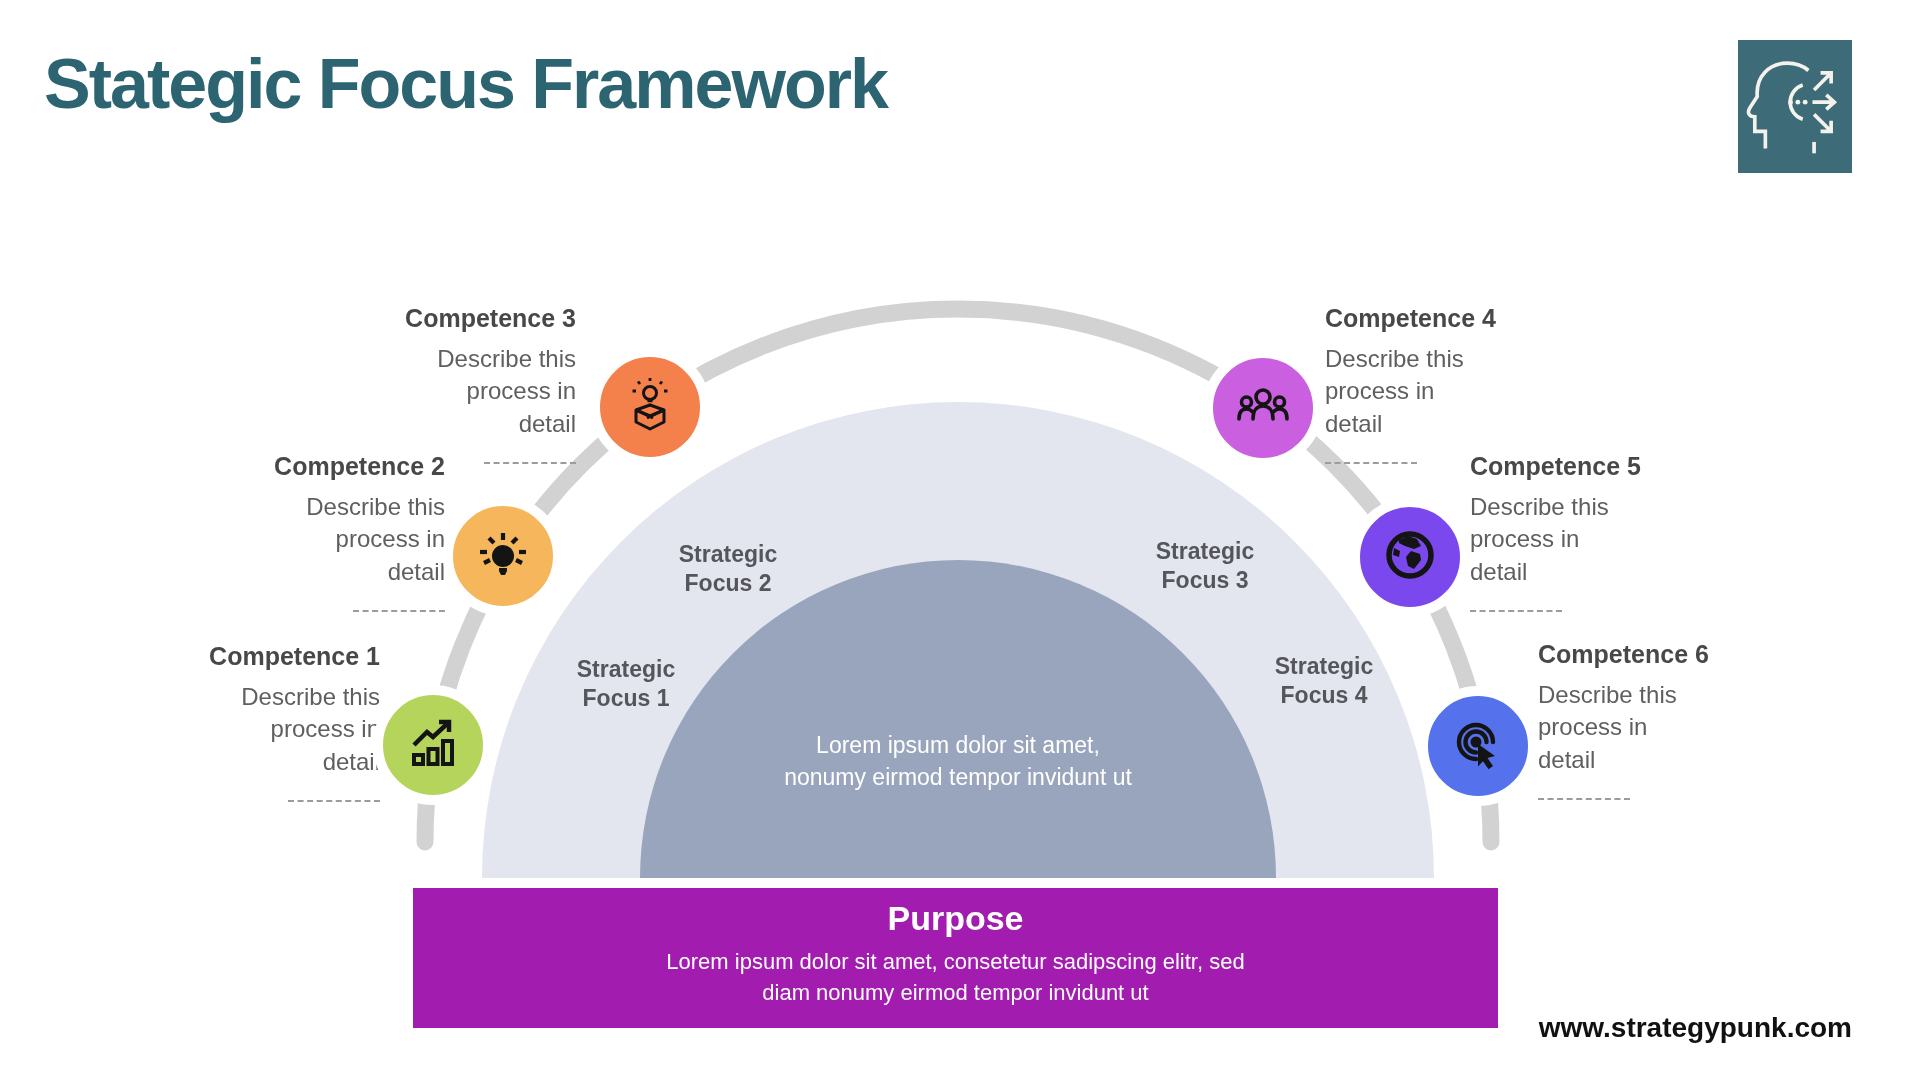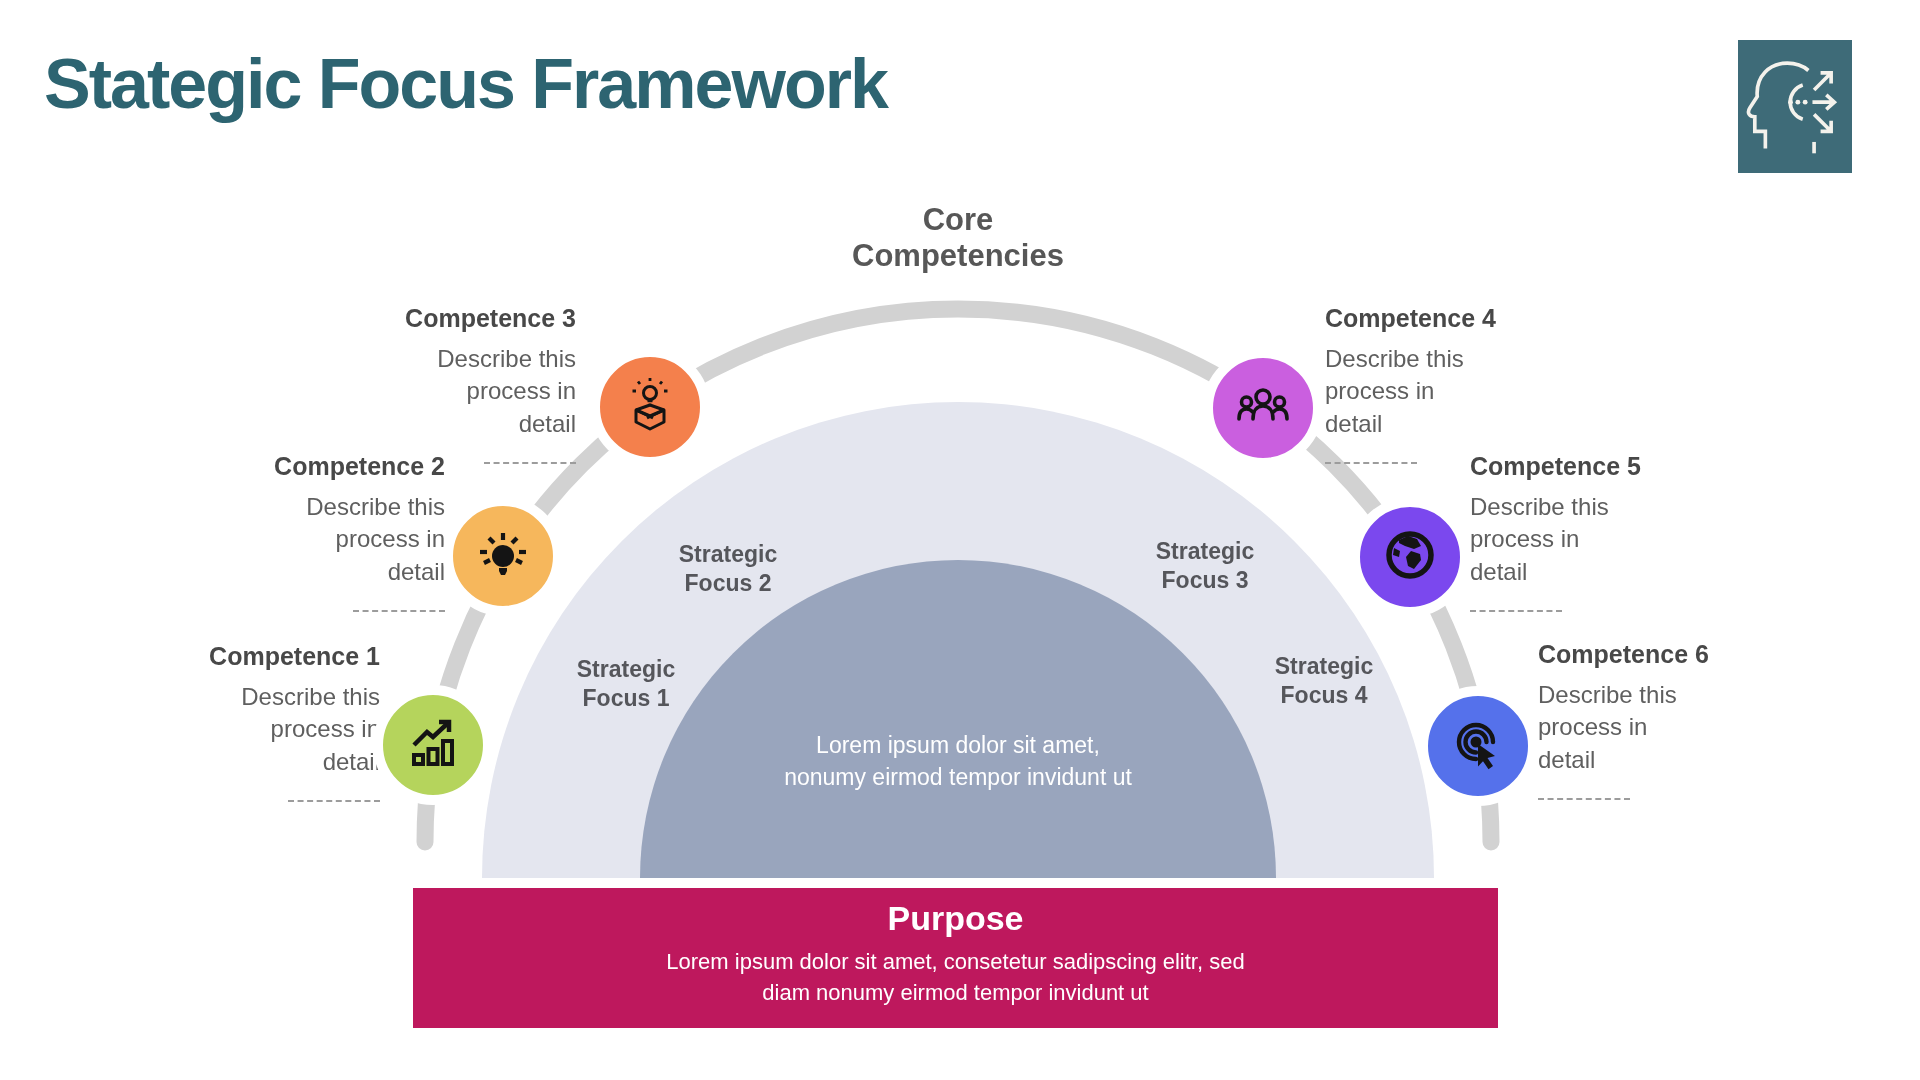--- a/index.html
+++ b/index.html
@@ -22,21 +22,21 @@
   .sf-item{position:absolute;width:130px;text-align:center;font-size:23px;font-weight:bold;color:#55565b;line-height:1.25;}
   .sf1{left:561px;top:655px;}
   .sf2{left:663px;top:540px;}
   .sf3{left:1140px;top:537px;}
   .sf4{left:1259px;top:652px;}
   .mission-title{position:absolute;left:858px;top:648px;width:200px;text-align:center;
     font-size:38px;font-weight:bold;color:#ffffff;}
   .mission-body{position:absolute;left:738px;top:730px;width:440px;text-align:center;
     font-size:23px;color:#ffffff;line-height:1.38;}
   .purpose-bar{
-    position:absolute;left:413px;top:888px;width:1085px;height:140px;background:#be185d;
+    position:absolute;left:413px;top:888px;width:1085px;height:140px;background:#a21caf;
     display:flex;flex-direction:column;align-items:center;
   }
   .purpose-title{margin-top:11px;font-size:34px;font-weight:bold;color:#ffffff;}
   .purpose-body{margin-top:9px;width:700px;text-align:center;font-size:22px;color:#ffffff;line-height:1.4;}
   .website{position:absolute;right:68px;top:1012px;font-size:28px;font-weight:bold;color:#111111;}
   .comp-circle{
     position:absolute;width:100px;height:100px;border-radius:50%;
     border:10px solid #ffffff;box-sizing:content-box;
     display:flex;align-items:center;justify-content:center;
   }
@@ -87,21 +87,20 @@
       </svg>
     </span>
   </div>
 
   <svg class="bg-svg" width="1920" height="1080" viewBox="0 0 1920 1080">
     <path d="M 425 842 A 533 533 0 0 1 1491 842" fill="none" stroke="#d2d2d2" stroke-width="17" stroke-linecap="round"></path>
     <path d="M 482 878 A 476 476 0 0 1 1434 878 Z" fill="#e4e6ef"></path>
     <path d="M 640 878 A 318 318 0 0 1 1276 878 Z" fill="#99a5bd"></path>
   </svg>
 
-  <div class="center-label core-label">Core Competencies</div>
 
   <div class="sf-item sf1">Strategic Focus 1</div>
   <div class="sf-item sf2">Strategic Focus 2</div>
   <div class="sf-item sf3">Strategic Focus 3</div>
   <div class="sf-item sf4">Strategic Focus 4</div>
 
   <div class="mission-body">
     <div>Lorem ipsum dolor sit amet,</div>
     <div>nonumy eirmod tempor invidunt ut</div>
   </div>
@@ -225,14 +224,15 @@
         <g fill="none" stroke="#141414" stroke-width="4.4" stroke-linecap="round">
           <path d="M44 27 A17 17 0 1 0 27 44"></path>
           <path d="M37.5 27 A10.5 10.5 0 1 0 27 37.5"></path>
         </g>
         <circle cx="27" cy="27" r="5.5" fill="#141414"></circle>
         <path d="M29 29 L46 41 l-7.5 2 5.5 8 -4.5 3.2 -5.5 -8 -5 5.3 z" fill="#141414"></path>
       </svg>
     </span>
   </div>
 
+  <div class="website">www.strategypunk.com</div>
 
 </div>
 
 </body></html>

